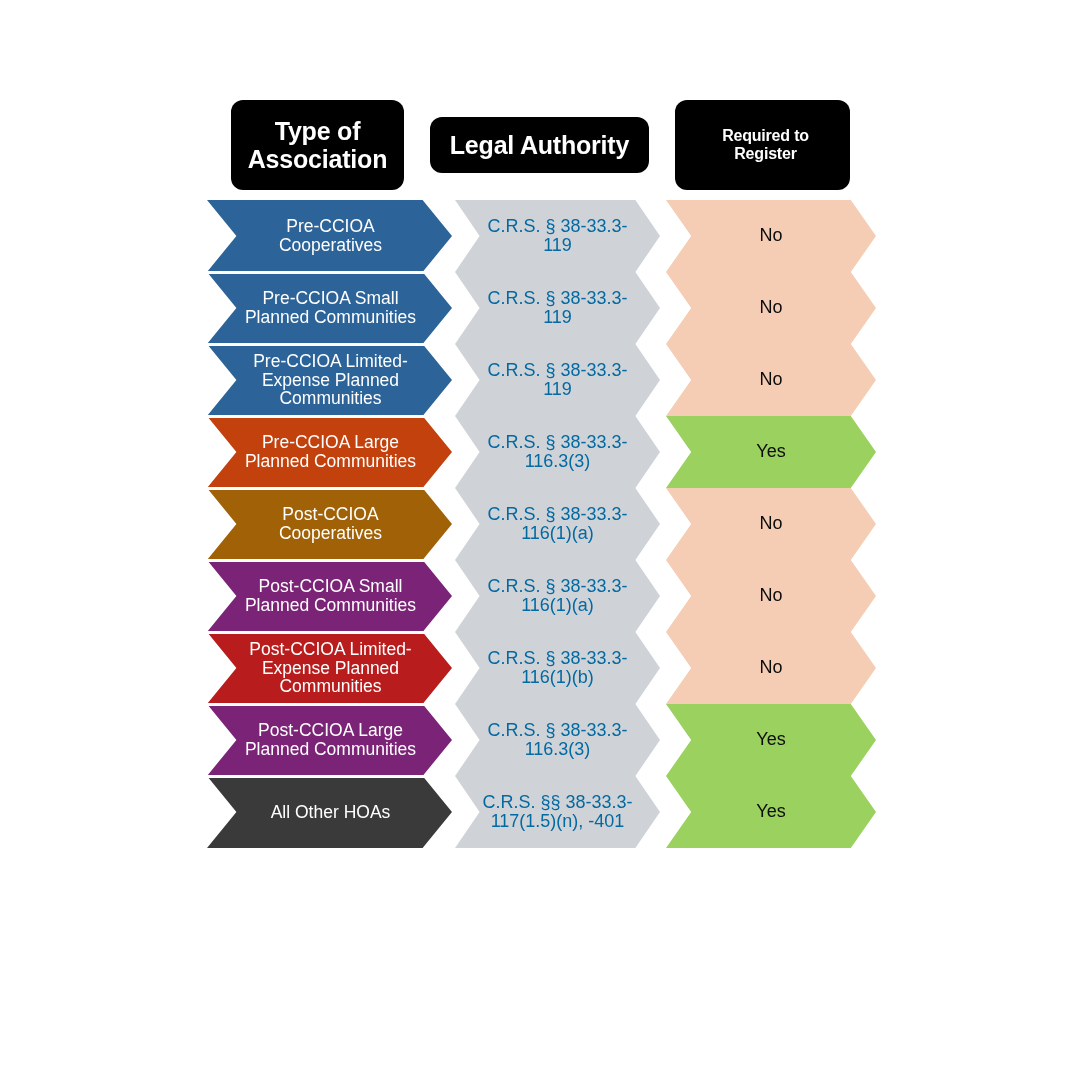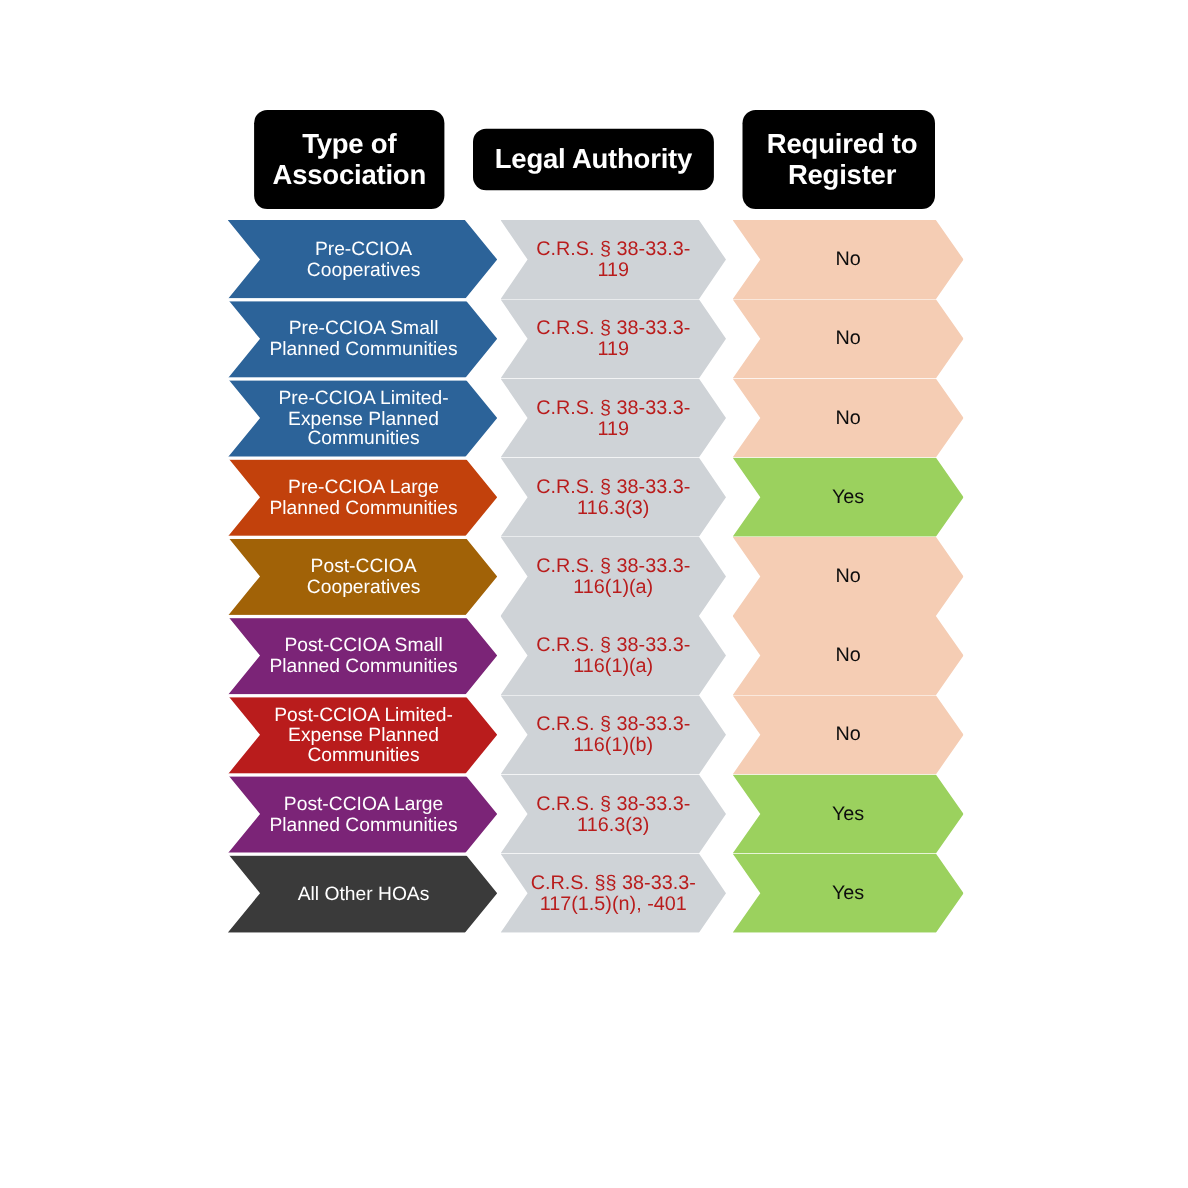--- a/index.html
+++ b/index.html
@@ -55,21 +55,21 @@
     top: 117px;
     width: 219px;
     height: 56px;
     font-size: 25px;
   }
   .header-pill.h3 {
     left: 675px;
     top: 100px;
     width: 175px;
     height: 90px;
-    font-size: 25px;
+    font-size: 16px;
     padding-left: 16px;
   }
 
   
   .rows {
     position: absolute;
     left: 0;
     top: 200px;
     width: 1080px;
   }
@@ -102,21 +102,21 @@
     width: 245px;
     color: #ffffff;
     font-size: 17.5px;
     padding-left: 30px;
     padding-right: 28px;
   }
   .col-auth {
     left: 455px;
     width: 205px;
     background: #CFD3D7;
-    color: #b91c1c;
+    color: #0369a1;
     font-size: 18px;
     padding-left: 26px;
     padding-right: 26px;
     clip-path: polygon(0% 0%, 88% 0%, 100% 50%, 88% 100%, 0% 100%, 12% 50%);
   }
   .col-req {
     left: 666px;
     width: 210px;
     color: #0d0d0d;
     font-size: 18px;

